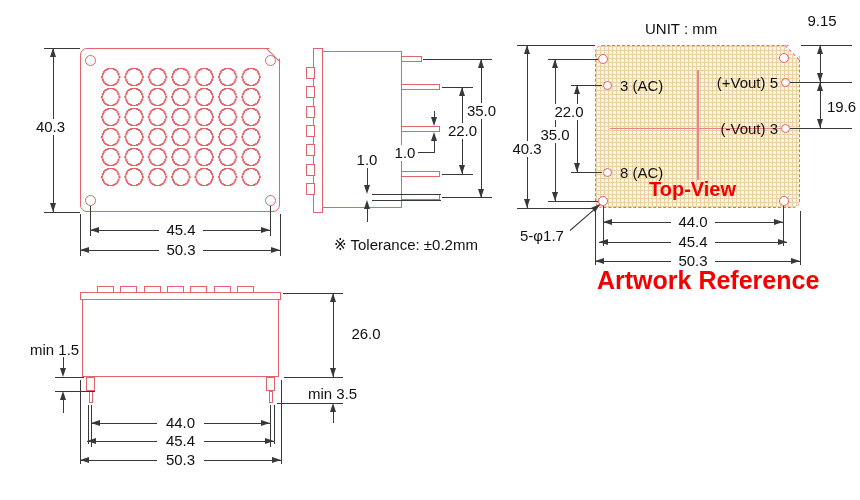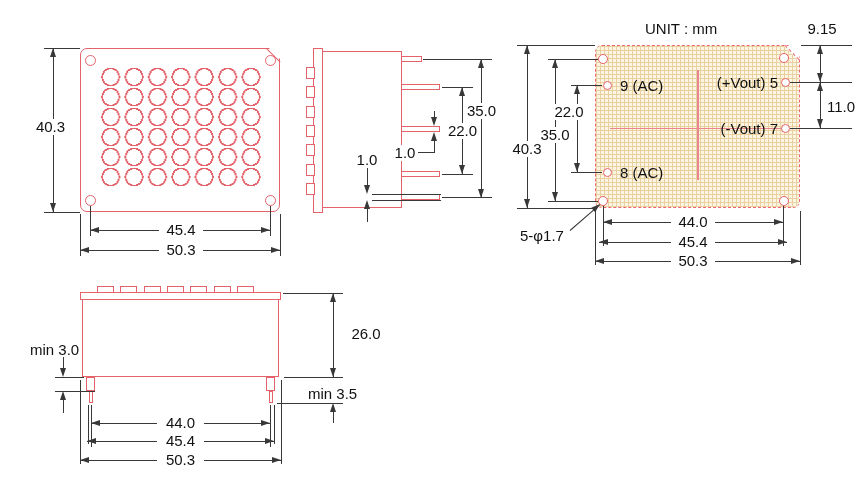--- a/index.html
+++ b/index.html
@@ -114,20 +114,21 @@
     <div class="ln" style="left:433.5px;top:140px;width:1px;height:13px"></div>
     <div class="ln" style="left:417px;top:152px;width:17px;height:1px"></div>
     <div class="dlab" style="left:392px;top:145px;width:26px">1.0</div>
 
     <div class="dlab" style="left:353px;top:152px;width:28px">1.0</div>
     <div class="ln" style="left:366.5px;top:167px;width:1px;height:19px"></div>
     <i class="ah down" style="left:364px;top:185px"></i>
     <i class="ah up" style="left:364px;top:200px"></i>
     <div class="ln" style="left:366.5px;top:208px;width:1px;height:14px"></div>
 
+    <div class="txt" style="left:334px;top:236px">※ Tolerance: ±0.2mm</div>
   </div>
 
   <div class="grp">
     <div class="txt" style="left:645px;top:20px">UNIT : mm</div>
 
     <div class="pcb"></div>
     <div class="pcbfill" style="left:596px;top:46px;width:203px;height:161px"></div>
     <div class="mask" style="left:785px;top:44px;width:16px;height:16px;clip-path:polygon(2px 0,100% 0,100% calc(100% - 2px))"></div>
     <div class="chamfer" style="left:782px;top:51.5px;width:20px;border-top:1.5px dashed #ee6570;transform:rotate(45deg)"></div>
 
@@ -136,24 +137,25 @@
 
     <div class="hole" style="left:598px;top:54px;width:10px;height:10px"></div>
     <div class="hole" style="left:779px;top:53px;width:10px;height:10px"></div>
     <div class="hole" style="left:598px;top:196px;width:10px;height:10px"></div>
     <div class="hole" style="left:779px;top:196px;width:10px;height:10px"></div>
     <div class="hole" style="left:602.5px;top:80.5px;width:9px;height:9px"></div>
     <div class="hole" style="left:602.5px;top:167.5px;width:9px;height:9px"></div>
     <div class="hole" style="left:780.5px;top:77.5px;width:9px;height:9px"></div>
     <div class="hole" style="left:780.5px;top:123.5px;width:9px;height:9px"></div>
 
-    <div class="txt" style="left:620px;top:77px">9 (AC)</div>
+    <div class="txt" style="left:620px;top:77px">3 (AC)</div>
     <div class="txt" style="left:620px;top:164px">8 (AC)</div>
     <div class="txt" style="left:698px;top:74px;width:80px;text-align:right">(+Vout) 5</div>
-    <div class="txt" style="left:700px;top:120px;width:78px;text-align:right">(-Vout) 7</div>
+    <div class="txt" style="left:700px;top:120px;width:78px;text-align:right">(-Vout) 3</div>
+    <div class="txt redtxt" style="left:649px;top:178px;font-size:20px">Top-View</div>
 
     <div class="txt" style="left:520px;top:227px">5-φ1.7</div>
     <div class="ln" style="left:570px;top:230px;width:40px;height:1px;transform:rotate(-41deg);transform-origin:0 50%"></div>
     <i class="ah right" style="left:591px;top:201px;transform:rotate(-41deg);transform-origin:100% 50%"></i>
 
     <div class="ln" style="left:517px;top:44.5px;width:78px;height:1px"></div>
     <div class="ln" style="left:517px;top:207.5px;width:78px;height:1px"></div>
     <div class="ln" style="left:527px;top:45px;width:1px;height:163px"></div>
     <i class="ah up" style="left:524px;top:45px"></i>
     <i class="ah down" style="left:524px;top:199px"></i>
@@ -172,64 +174,65 @@
     <i class="ah up" style="left:574px;top:85px"></i>
     <i class="ah down" style="left:574px;top:163px"></i>
     <div class="dlab" style="left:549px;top:104px;width:40px">22.0</div>
 
     <div class="ln" style="left:801px;top:44.5px;width:51px;height:1px"></div>
     <div class="ln" style="left:790px;top:81.5px;width:62px;height:1px"></div>
     <div class="ln" style="left:790px;top:127.5px;width:62px;height:1px"></div>
     <div class="ln" style="left:820px;top:45px;width:1px;height:37px"></div>
     <i class="ah up" style="left:817px;top:45px"></i>
     <i class="ah down" style="left:817px;top:73px"></i>
-    <div class="dlab" style="left:798px;top:21px;width:48px">9.15</div>
+    <div class="dlab" style="left:798px;top:13px;width:48px">9.15</div>
     <div class="ln" style="left:820px;top:82px;width:1px;height:46px"></div>
     <i class="ah up" style="left:817px;top:82px"></i>
     <i class="ah down" style="left:817px;top:119px"></i>
-    <div class="txt" style="left:827px;top:98px">11.0</div>
+    <div class="txt" style="left:827px;top:98px">19.6</div>
 
     <div class="ln" style="left:603px;top:206px;width:1px;height:40px"></div>
     <div class="ln" style="left:783px;top:206px;width:1px;height:40px"></div>
     <div class="ln" style="left:595px;top:211px;width:1px;height:54px"></div>
     <div class="ln" style="left:799.5px;top:211px;width:1px;height:54px"></div>
     <div class="ln" style="left:603px;top:221.5px;width:180px;height:1px"></div>
     <i class="ah left" style="left:603px;top:219px"></i>
     <i class="ah right" style="left:774px;top:219px"></i>
     <div class="dlab" style="left:671px;top:214px;width:44px">44.0</div>
     <div class="ln" style="left:599px;top:241.5px;width:188px;height:1px"></div>
     <i class="ah left" style="left:599px;top:239px"></i>
     <i class="ah right" style="left:778px;top:239px"></i>
     <div class="dlab" style="left:671px;top:234px;width:44px">45.4</div>
     <div class="ln" style="left:595px;top:260.5px;width:205px;height:1px"></div>
     <i class="ah left" style="left:595px;top:258px"></i>
     <i class="ah right" style="left:791px;top:258px"></i>
     <div class="dlab" style="left:671px;top:253px;width:44px">50.3</div>
 
+    <div class="txt redtxt" style="left:597px;top:266px;font-size:25px">Artwork Reference</div>
   </div>
 
   <div class="grp">
     <div class="tabrow" style="left:97px;top:286px;width:157px;height:7px">
       <i class="tab" style="width:17px;height:7px"></i>
       <i class="tab" style="width:17px;height:7px"></i>
       <i class="tab" style="width:17px;height:7px"></i>
       <i class="tab" style="width:17px;height:7px"></i>
       <i class="tab" style="width:17px;height:7px"></i>
       <i class="tab" style="width:17px;height:7px"></i>
       <i class="tab" style="width:17px;height:7px"></i>
     </div>
     <div class="pk" style="left:80px;top:292px;width:201px;height:8px;border-width:1.4px"></div>
     <div class="pk" style="left:82px;top:299px;width:197px;height:78px"></div>
 
     <div class="pk" style="left:86px;top:377px;width:9px;height:14px;border-width:1.3px"></div>
     <div class="pk" style="left:88.5px;top:391px;width:4.5px;height:12px;border-width:1.2px"></div>
     <div class="pk" style="left:266px;top:377px;width:9px;height:14px;border-width:1.3px"></div>
     <div class="pk" style="left:268.5px;top:391px;width:4.5px;height:12px;border-width:1.2px"></div>
 
-    <div class="txt" style="left:30px;top:341px">min 3.0</div>
+    <div class="txt" style="left:30px;top:341px">min 1.5</div>
     <div class="ln" style="left:62.5px;top:357px;width:1px;height:12px"></div>
     <i class="ah down" style="left:60px;top:368px"></i>
     <i class="ah up" style="left:60px;top:391px"></i>
     <div class="ln" style="left:62.5px;top:400px;width:1px;height:13px"></div>
     <div class="ln" style="left:55px;top:376.5px;width:29px;height:1px"></div>
     <div class="ln" style="left:55px;top:390.5px;width:40px;height:1px"></div>
 
     <div class="ln" style="left:283px;top:292.5px;width:60px;height:1px"></div>
     <div class="ln" style="left:284px;top:376.5px;width:59px;height:1px"></div>
     <div class="ln" style="left:333px;top:293px;width:1px;height:84px"></div>

